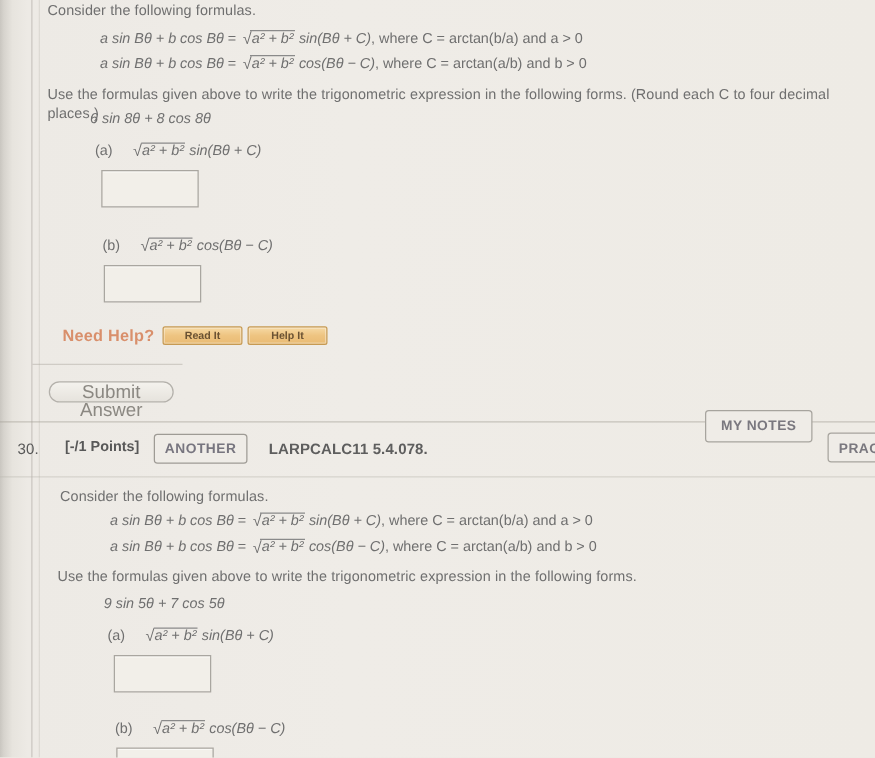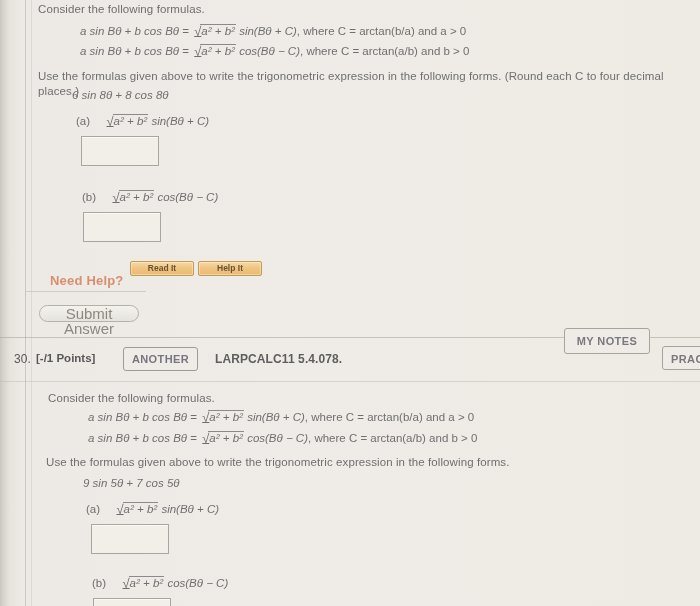--- a/index.html
+++ b/index.html
@@ -20,21 +20,21 @@
     position:absolute;top:0;bottom:0;width:1px;
     background:rgba(160,156,148,.45);
   }
   .vline.l1{left:25px;}
   .vline.l2{left:31px;background:rgba(175,172,164,.25);}
   .txt{font-size:11.5px;line-height:15px;letter-spacing:.1px;color:#6f6f6f;}
   .red{color:#c08b90;}
   .formula{font-size:11.5px;color:#6f6f6f;white-space:nowrap;}
   .it{font-style:italic;}
 
-  .radic{display:inline-block;position:relative;padding-left:2px;text-decoration:underline;}
+  .radic{display:inline-block;position:relative;padding-left:2px;}
   .radsym{font-size:13px;line-height:1;vertical-align:-1px;}
   .radbody{display:inline-block;border-top:1px solid #8a8a8a;padding:0 1px 0 1px;margin-left:-1px;}
 
   .ansbox{
     border:1px solid #a9a6a0;
     background:#f2efe9;
     box-shadow:0 1px 0 rgba(255,255,255,.6) inset;
   }
 
   
@@ -128,34 +128,34 @@
     <div class="ansbox" style="position:absolute;left:81px;top:136px;width:76px;height:28px;"></div>
 
     <div class="formula" style="position:absolute;left:82px;top:190px;">
       <span>(b)</span>
       <span style="display:inline-block;width:8px;"></span>
       <span class="radic"><span class="radsym">√</span><span class="radbody it">a² + b²</span></span>
       <span class="it">cos(Bθ − C)</span>
     </div>
     <div class="ansbox" style="position:absolute;left:83px;top:212px;width:76px;height:28px;"></div>
 
-    <div class="needhelp" style="position:absolute;left:50px;top:261px;margin-top:12px;">Need Help?</div>
+    <div class="needhelp" style="position:absolute;left:50px;top:261px;">Need Help?</div>
     <div class="helpbtn" style="position:absolute;left:130px;top:261px;width:62px;height:13px;line-height:13px;">Read It</div>
     <div class="helpbtn" style="position:absolute;left:198px;top:261px;width:62px;height:13px;line-height:13px;">Help It</div>
 
     <div class="panel-edge" style="left:26px;top:291px;width:120px;height:32px;border-left:none;"></div>
     <div class="submitbtn" style="position:absolute;left:39px;top:305px;width:98px;height:15px;line-height:15px;">Submit Answer</div>
   </div>
 
   <div class="hr" style="top:337px;"></div>
   <div class="hr2" style="top:381px;"></div>
 
   <div>
     <div class="qnum" style="position:absolute;left:14px;top:352px;">30.</div>
-    <div class="pts" style="position:absolute;left:36px;top:352px;">[-/1 Points]</div>
+    <div class="pts" style="position:absolute;left:52px;top:352px;">[-/1 Points]</div>
     <div class="detailsbtn" style="position:absolute;left:123px;top:347px;width:73px;height:22px;line-height:22px;">ANOTHER</div>
     <div class="srccode" style="position:absolute;left:215px;top:352px;">LARPCALC11 5.4.078.</div>
     <div class="notesbtn" style="position:absolute;left:564px;top:328px;width:84px;height:24px;line-height:24px;">MY NOTES</div>
     <div class="notesbtn" style="position:absolute;left:662px;top:346px;width:84px;height:24px;line-height:24px;overflow:hidden;text-align:left;padding-left:8px;box-sizing:border-box;">PRACTICE ANOTHER</div>
   </div>
 
   <div>
 
     <div class="txt" style="position:absolute;left:48px;top:391px;">Consider the following formulas.</div>
 

